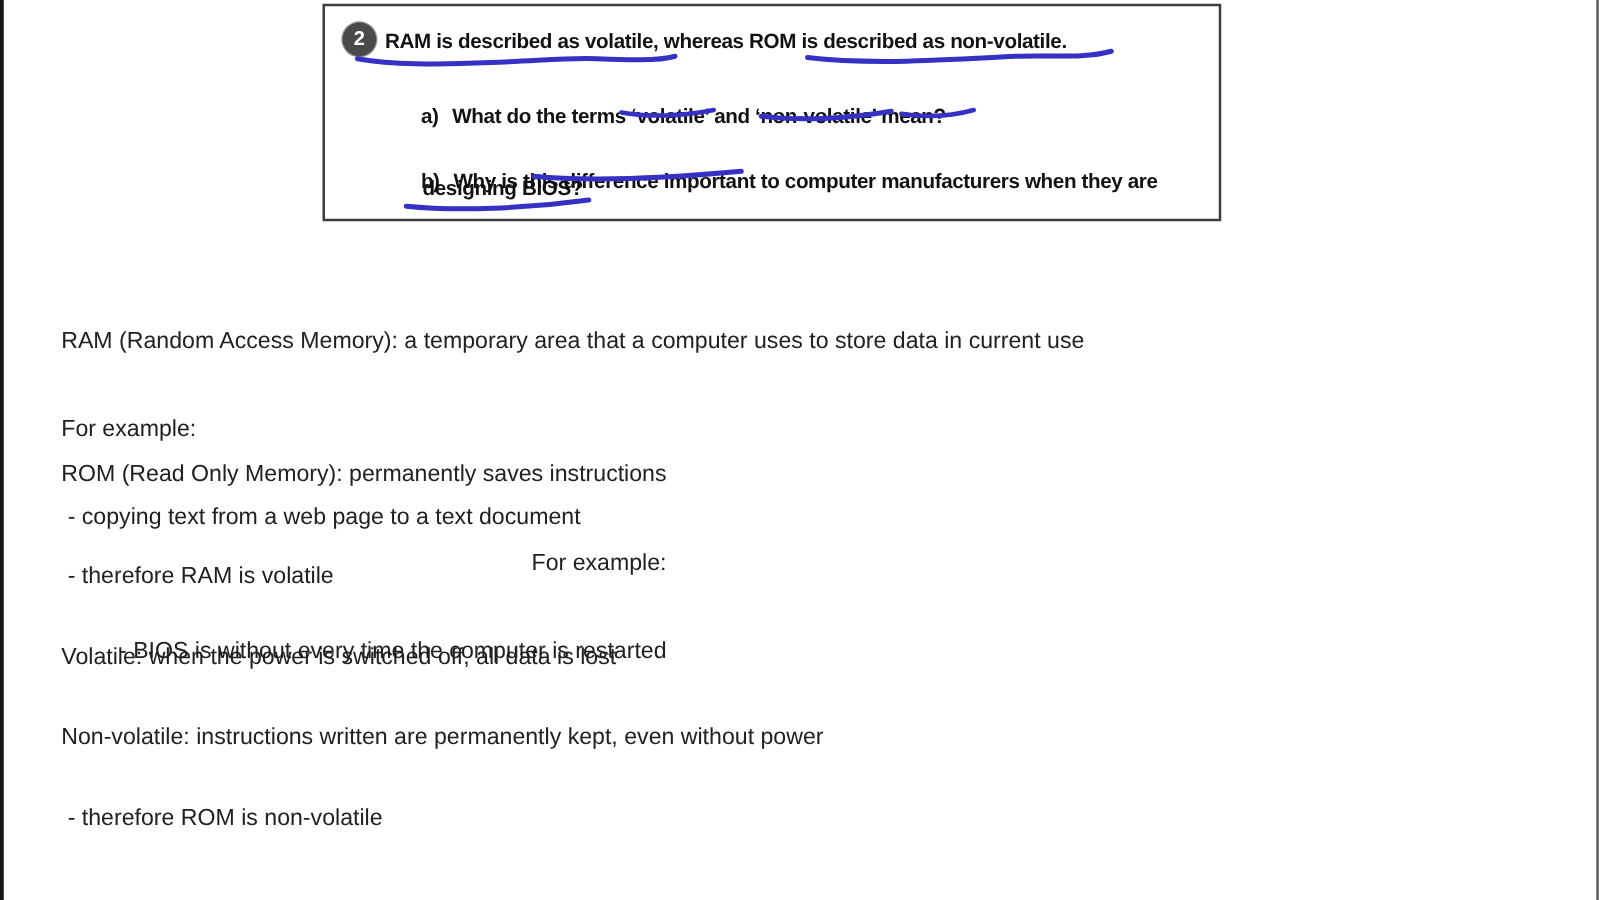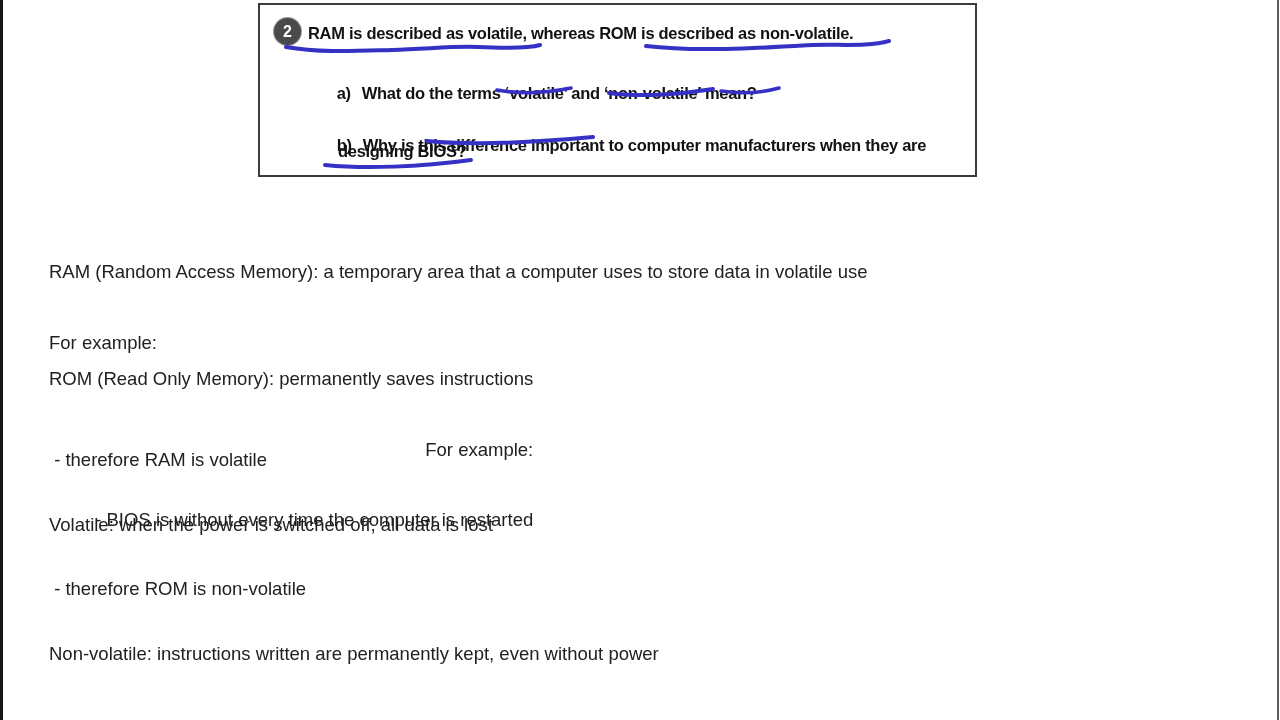--- a/index.html
+++ b/index.html
@@ -68,30 +68,31 @@
     <path class="w4" d="M286,47 C320,53 356,51 392,50 C428,49 452,46 478,47 C500,48 526,49 540,45"></path>
     <path class="w4" d="M646,46 C696,52 760,48 812,45 C840,44 868,47 889,41"></path>
     <path class="w3" d="M497,90 C518,94 546,93 571,88"></path>
     <path class="w4" d="M609,93 C638,97 678,95 713,89"></path>
     <path class="w3" d="M721,91 C740,94 761,93 779,88"></path>
     <path class="w4" d="M427,141 C468,145 528,143 593,137"></path>
     <path class="w4" d="M325,165 C365,169 420,167 471,160"></path>
   </svg>
 
   <div class="note-sec sec1">
-    <div>RAM (Random Access Memory): a temporary area that a computer uses to store data in volatile use</div>
+    <div>RAM (Random Access Memory): a temporary area that a computer uses to store data in current use</div>
     <div>For example:</div>
+    <div> - copying text from a web page to a text document</div>
   </div>
 
   <div class="note-sec sec2">
     <div>ROM (Read Only Memory): permanently saves instructions</div>
     <div>For example:</div>
     <div> - BIOS is without every time the computer is restarted</div>
   </div>
 
   <div class="note-sec sec3">
     <div> - therefore RAM is volatile</div>
     <div>Volatile: when the power is switched off, all data is lost</div>
+    <div>Non-volatile: instructions written are permanently kept, even without power</div>
     <div> - therefore ROM is non-volatile</div>
-    <div>Non-volatile: instructions written are permanently kept, even without power</div>
   </div>
 
 </div>
 
 </body></html>

